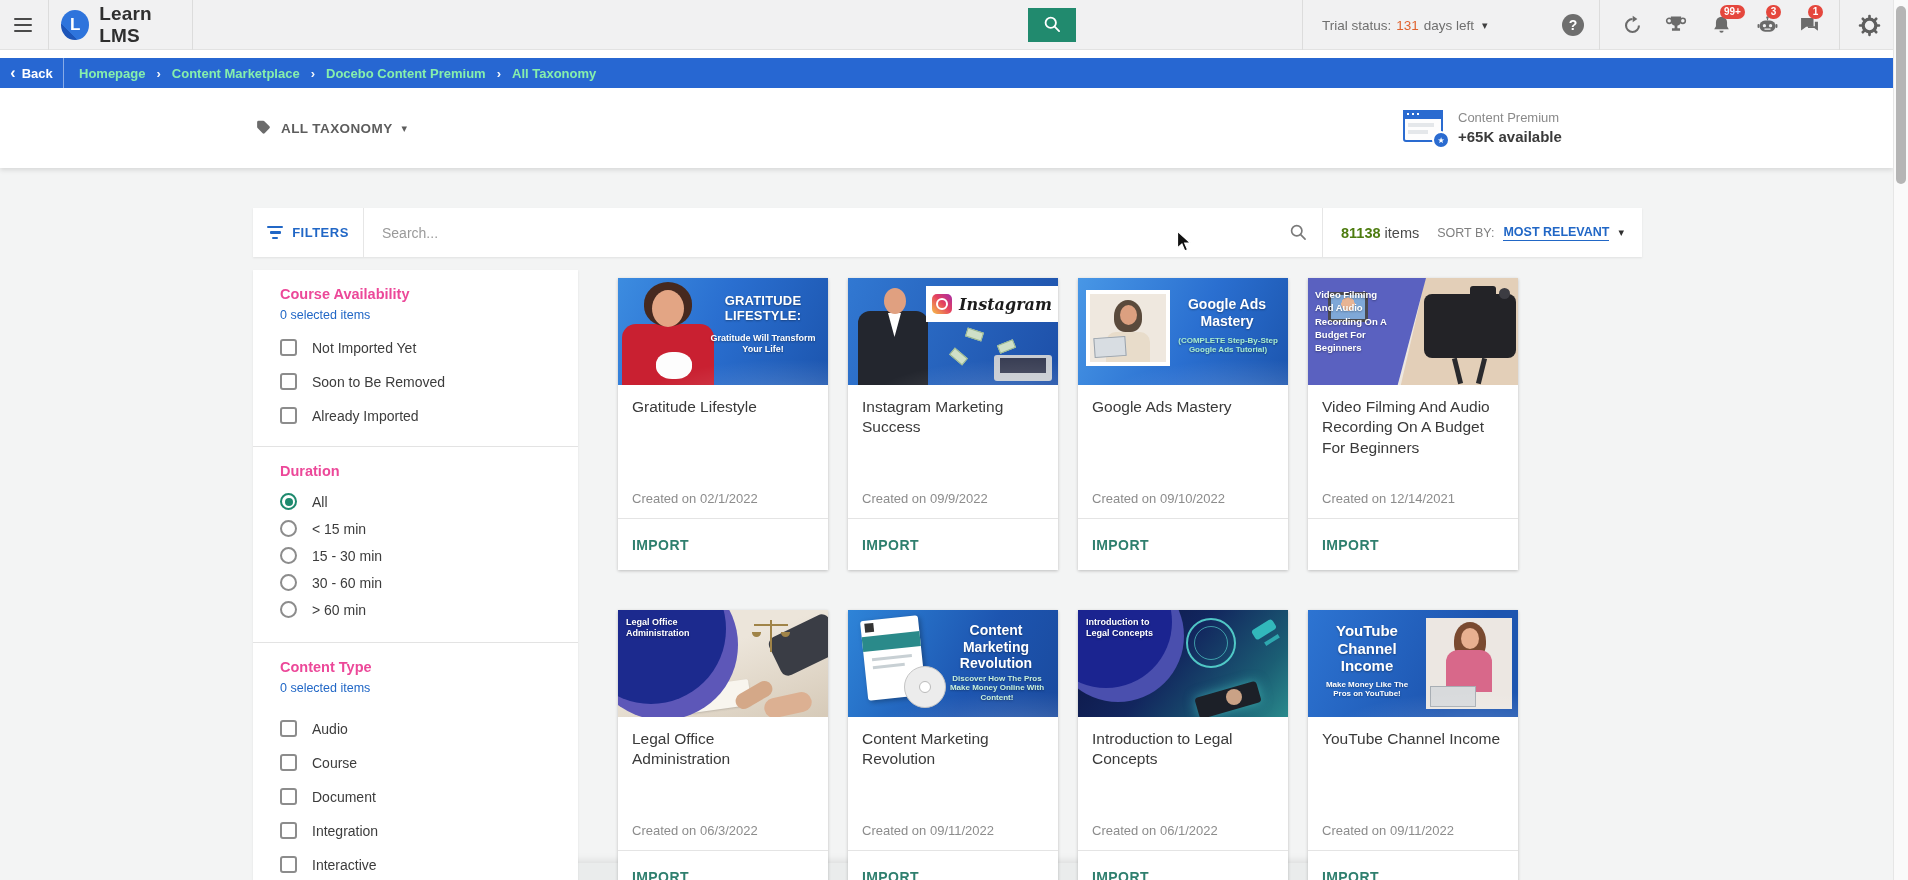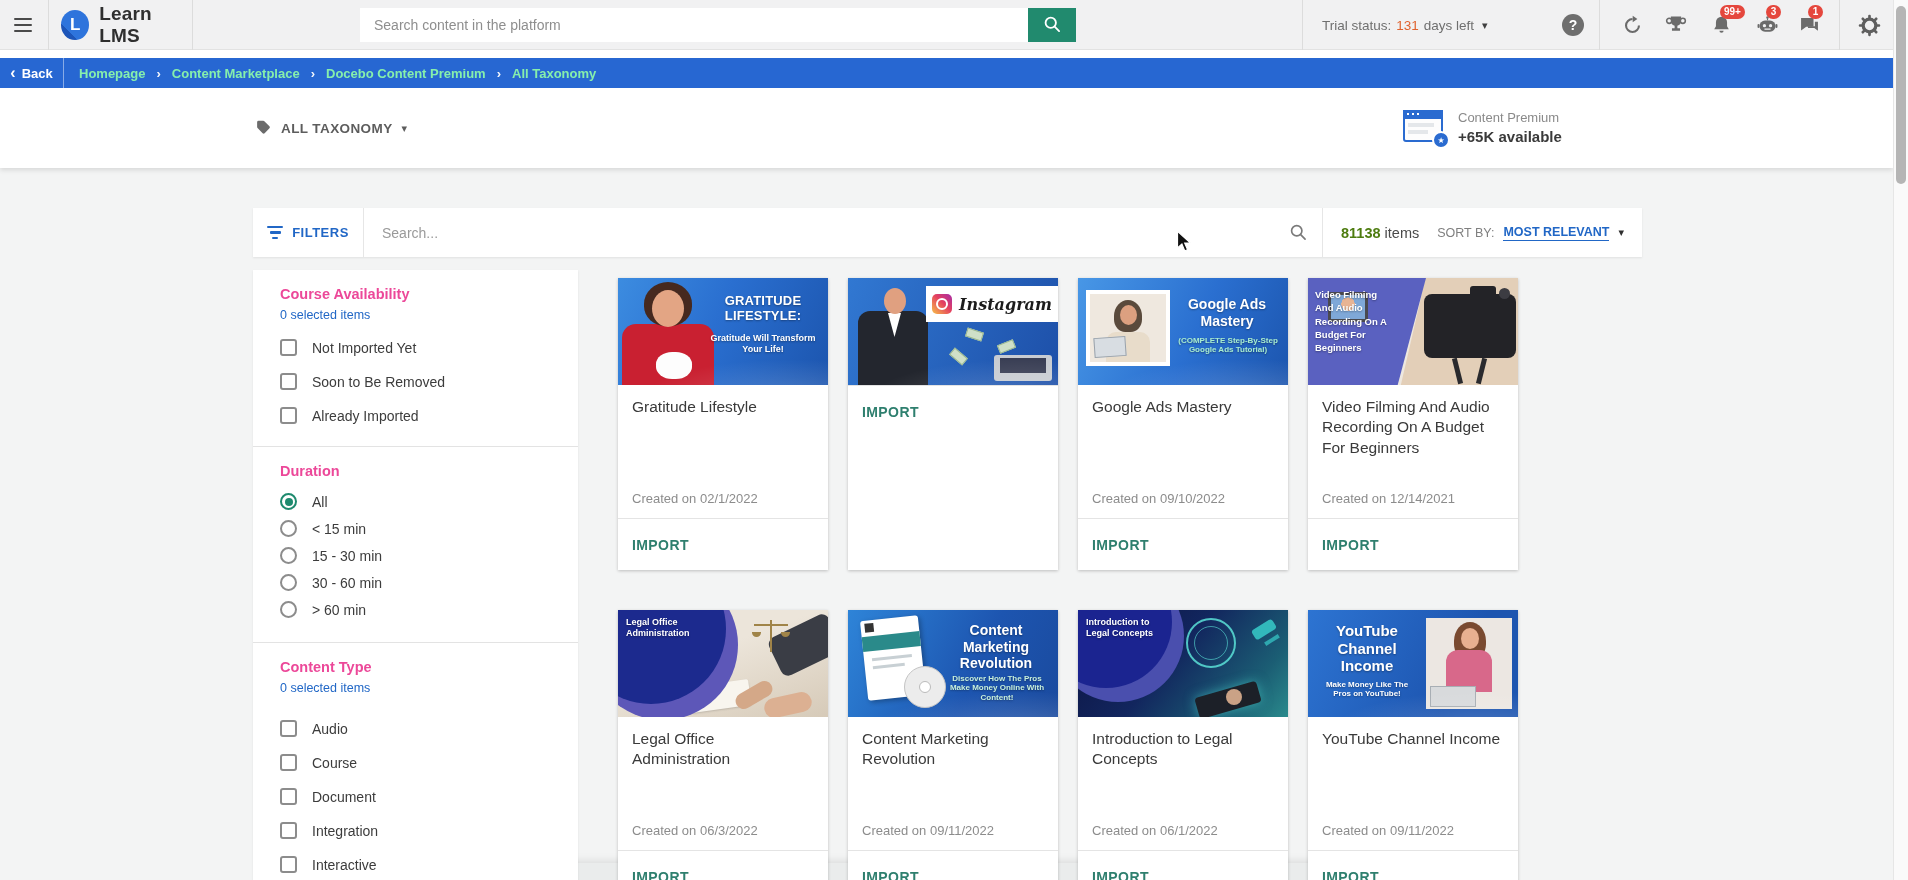--- a/index.html
+++ b/index.html
@@ -204,21 +204,20 @@
       <span></span>
       <span></span>
       <span></span>
     </div>
   <div class="logosec">
     <div class="logocircle">
         <span>L</span>
       </div>
     <span class="logotext">Learn LMS</span>
   </div>
-  <input class="hsearch-in" placeholder="Search content in the platform" style="">
   <button class="hsearch-btn">
     <span>
       <svg width="20" height="20" viewBox="0 0 24 24">
           <circle cx="10.5" cy="10.5" r="6.2" fill="none" stroke="#fff" stroke-width="2.2"></circle>
           <line x1="15.2" y1="15.2" x2="20.5" y2="20.5" stroke="#fff" stroke-width="2.2" stroke-linecap="round"></line>
         </svg>
     </span>
   </button>
   <div class="hdiv" style="left:1302px;"></div>
   <div class="trial">
@@ -462,20 +461,24 @@
     <div class="d i-face"></div>
     <div class="d bill" style="left:118px;top:52px;transform:rotate(18deg);"></div>
     <div class="d bill" style="left:150px;top:64px;transform:rotate(-22deg);"></div>
     <div class="d bill" style="left:102px;top:74px;transform:rotate(40deg);"></div>
     <div class="d i-lap"></div>
     <div class="d ig-banner">
       <span class="ig-sq"></span>
       <span class="ig-word">Instagram</span>
     </div>
   </div>
+  <div class="cbody">
+    <div class="ctitle">Instagram Marketing Success</div>
+    <div class="created">Created on 09/9/2022</div>
+  </div>
   <div class="cfoot">
       <span class="import">IMPORT</span>
     </div>
 </div>
 
 <div class="card" style="left:1078px; top:278px;">
   <div class="thumb th-gads wave">
     <div class="d ga-ph">
       <div class="d ga-hair"></div>
       <div class="d ga-face"></div>

